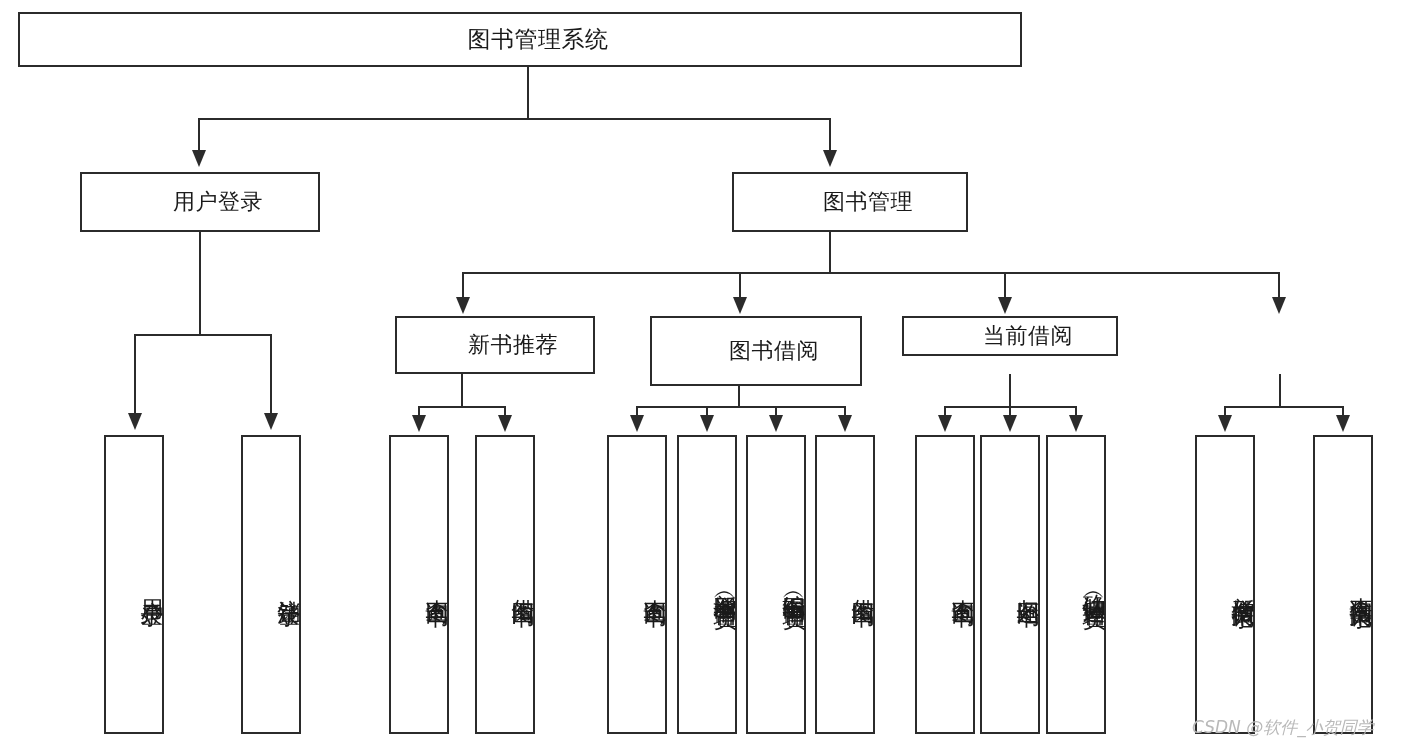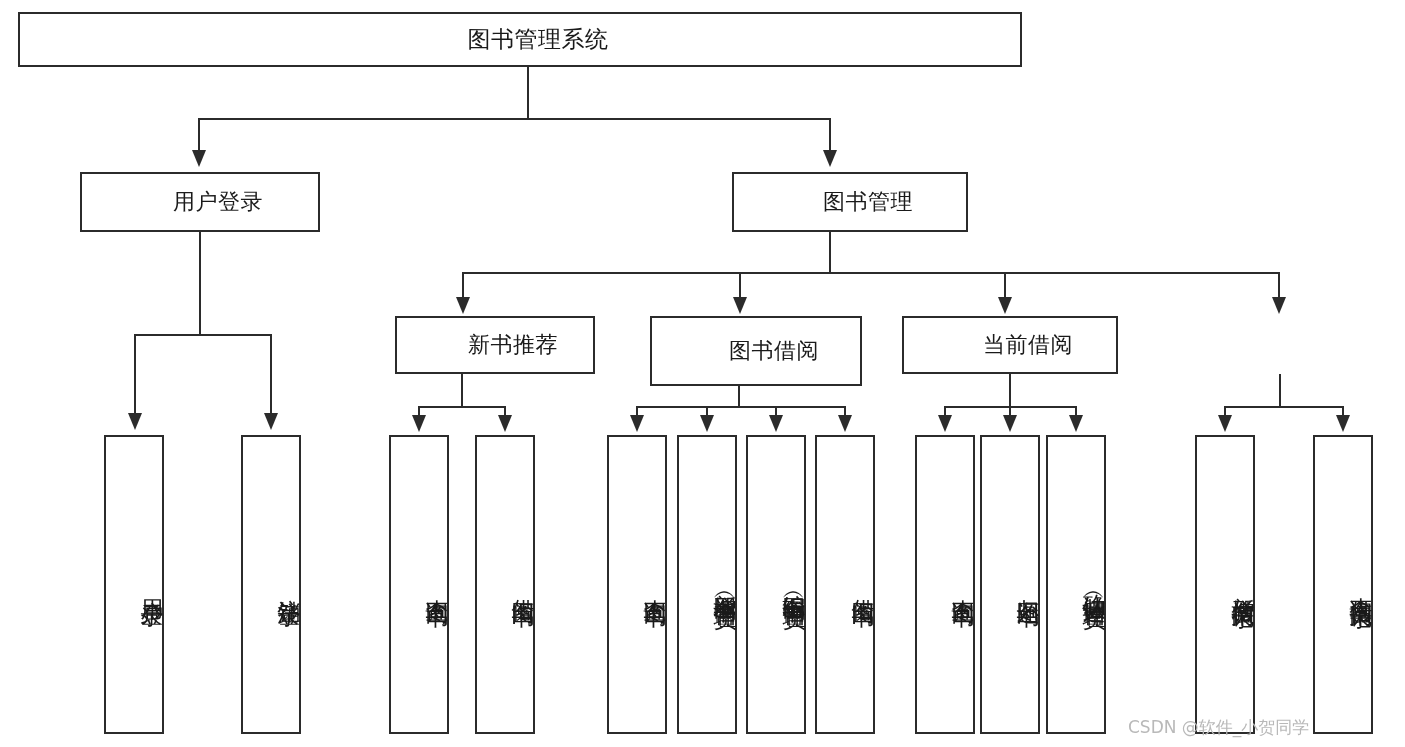--- a/index.html
+++ b/index.html
@@ -125,21 +125,21 @@
   <div class="arrow" style="left:998px; top:297px;"></div>
   <div class="ln v" style="left:1278px; top:272px; height:28px;"></div>
   <div class="arrow" style="left:1272px; top:297px;"></div>
 
   <div class="node horiz" style="left:362px; top:316px; width:200px; height:58px;margin-left:33px;">
     <span class="label">新书推荐</span>
   </div>
   <div class="node horiz" style="left:650px; top:316px; width:212px; height:70px;">
     <span class="label">图书借阅</span>
   </div>
-  <div class="node horiz" style="left:902px; top:316px; width:216px; height:58px;">
+  <div class="node horiz" style="left:902px; top:316px; width:216px; height:40px;">
     <span class="label">当前借阅</span>
   </div>
 
   <div class="ln v" style="left:461px; top:374px; height:34px;"></div>
   <div class="ln h" style="left:418px; top:406px; width:88px;"></div>
   <div class="ln v" style="left:418px; top:406px; height:14px;"></div>
   <div class="arrow" style="left:412px; top:415px;"></div>
   <div class="ln v" style="left:504px; top:406px; height:14px;"></div>
   <div class="arrow" style="left:498px; top:415px;"></div>
 
@@ -207,15 +207,15 @@
     <span class="label">确认归还（管理员）</span>
   </div>
 
   <div class="node vert" style="left:1195px; top:435px; width:60px; height:299px;">
     <span class="label">新增借阅记录</span>
   </div>
   <div class="node vert" style="left:1313px; top:435px; width:60px; height:299px;">
     <span class="label">查询借阅记录</span>
   </div>
 
-  <div class="watermark" style="left:1128px; top:716px;">CSDN @软件_小贺同学</div>
+  <div class="watermark" style="left:1192px; top:716px;font-style:italic;">CSDN @软件_小贺同学</div>
 
 </div>
 
 </body></html>

